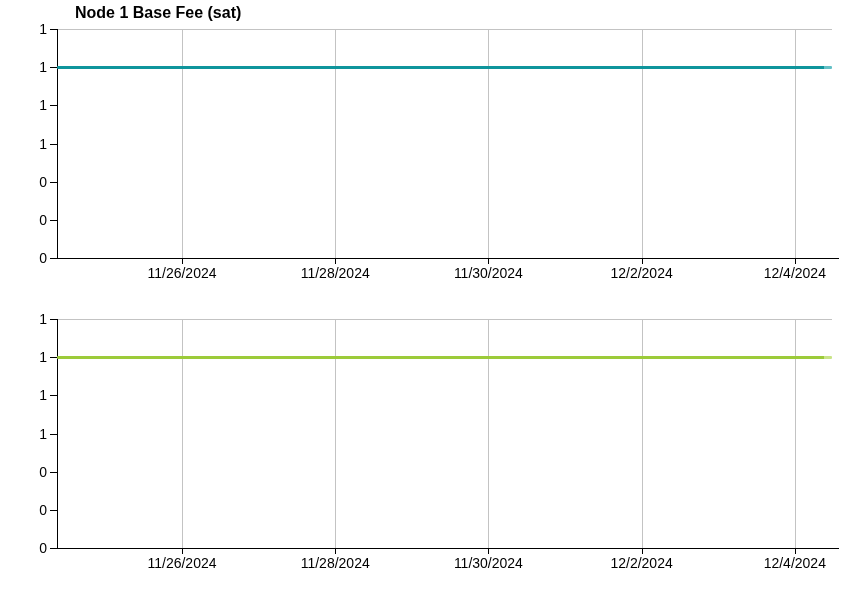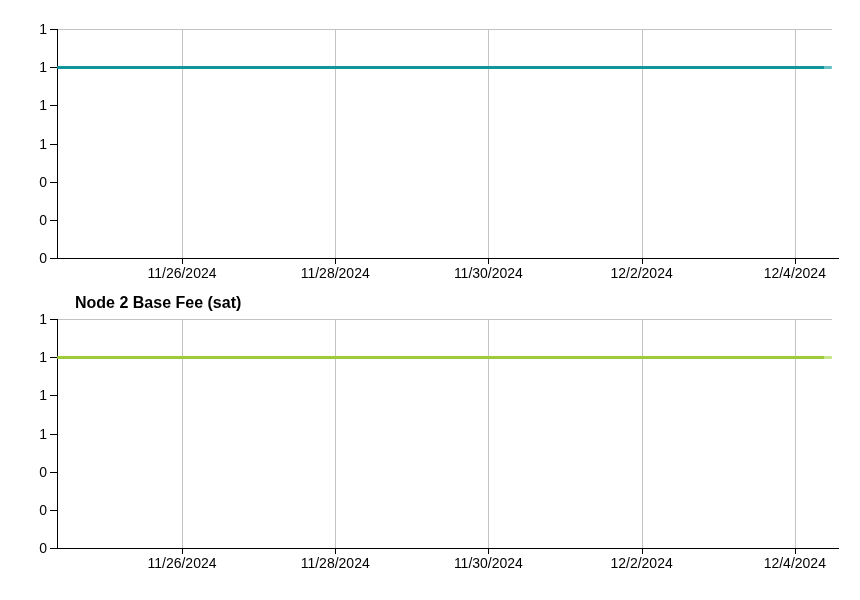--- a/index.html
+++ b/index.html
@@ -97,20 +97,21 @@
     height: 3px;
     border-radius: 1px;
   }
 </style>
 </head>
 <body>
 
 <div id="screen">
 
   <section class="chart" style="top:0px">
+    <h2 class="title">Node 1 Base Fee (sat)</h2>
     <div class="plot">
         <div class="gridline-top"></div>
         <div class="v-gridline" style="left: 125px;"></div>
         <div class="x-tick-mark" style="left: 125px;"></div>
         <div class="x-tick-label" style="left: 65px;">11/26/2024</div>
         <div class="v-gridline" style="left: 278.2px;"></div>
         <div class="x-tick-mark" style="left: 278.2px;"></div>
         <div class="x-tick-label" style="left: 218.2px;">11/28/2024</div>
         <div class="v-gridline" style="left: 431.4px;"></div>
         <div class="x-tick-mark" style="left: 431.4px;"></div>
@@ -135,21 +136,20 @@
         <div class="y-tick-label" style="top: 182.833px;">0</div>
         <div class="y-tick-mark" style="top: 229px;"></div>
         <div class="y-tick-label" style="top: 221px;">0</div>
         <div class="axis-y"></div>
         <div class="axis-x"></div>
         <div class="series-line" style="top: 36.6667px; background: linear-gradient(to right, rgb(15, 149, 156) 0px, rgb(15, 149, 156) 767px, rgb(100, 192, 198) 767px, rgb(100, 192, 198) 100%);"></div>
       </div>
   </section>
 
   <section class="chart" style="top:290px">
-    <h2 class="title">Node 2 Base Fee (sat)</h2>
     <div class="plot">
         <div class="gridline-top"></div>
         <div class="v-gridline" style="left: 125px;"></div>
         <div class="x-tick-mark" style="left: 125px;"></div>
         <div class="x-tick-label" style="left: 65px;">11/26/2024</div>
         <div class="v-gridline" style="left: 278.2px;"></div>
         <div class="x-tick-mark" style="left: 278.2px;"></div>
         <div class="x-tick-label" style="left: 218.2px;">11/28/2024</div>
         <div class="v-gridline" style="left: 431.4px;"></div>
         <div class="x-tick-mark" style="left: 431.4px;"></div>

